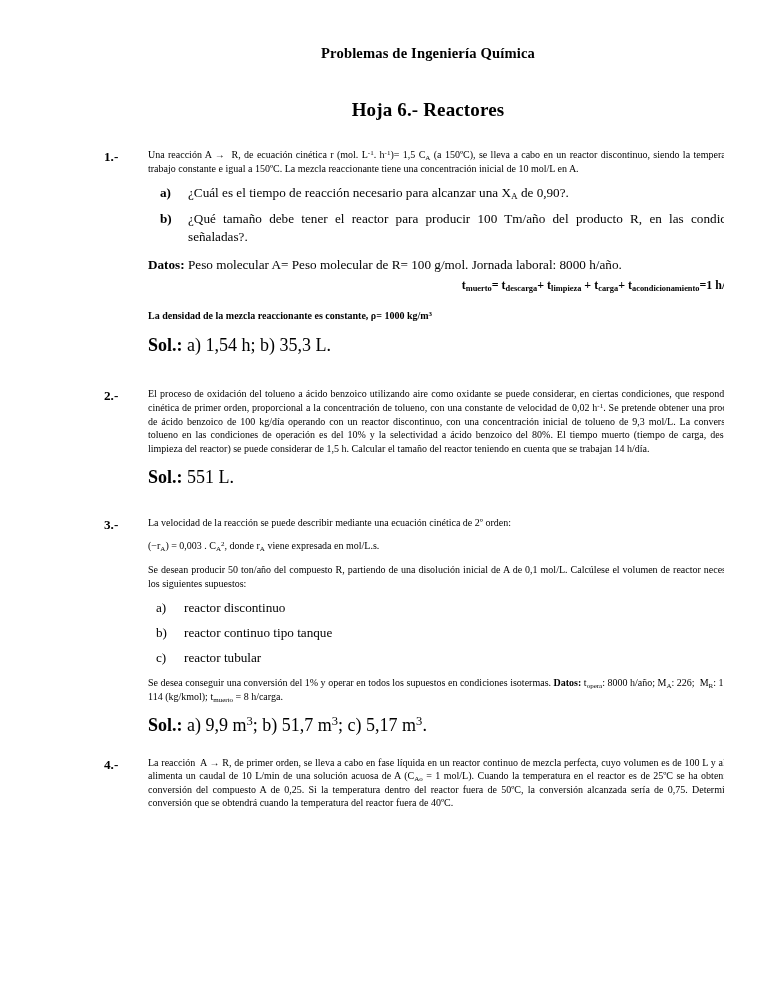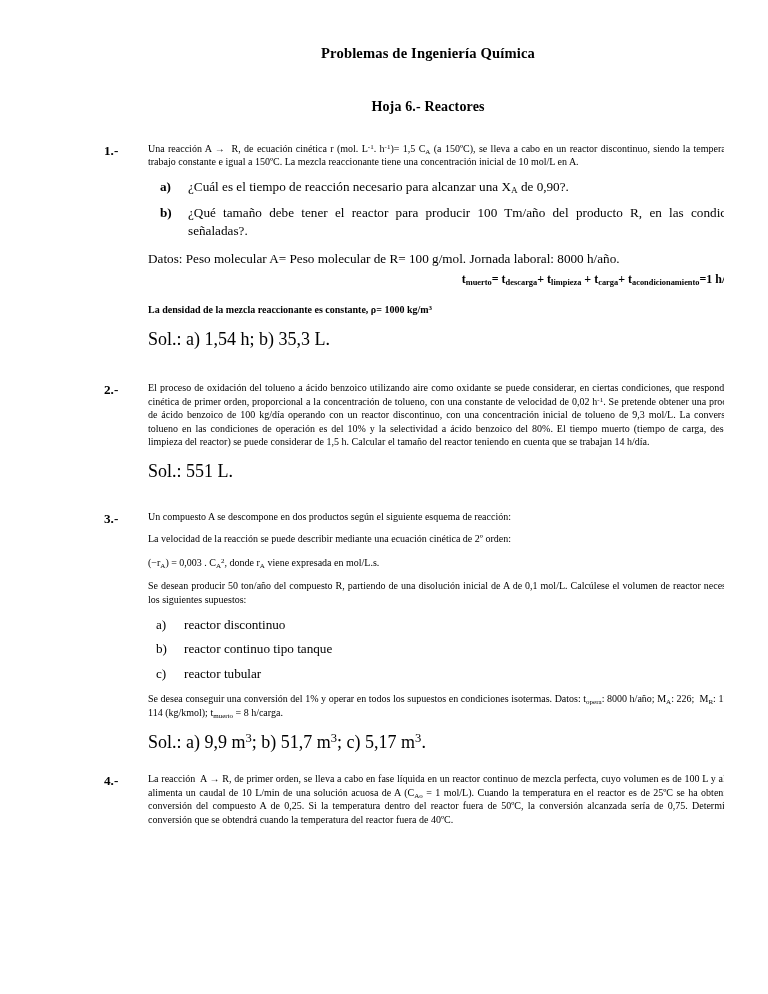--- a/index.html
+++ b/index.html
@@ -31,21 +31,21 @@
   }
   h1.doc-title {
     font-size: 14.6px;
     font-weight: bold;
     text-align: center;
     margin: 0 0 0 0;
     line-height: 1.25;
     letter-spacing: 0.15px;
   }
   h2.doc-subtitle {
-    font-size: 14px;
+    font-size: 19px;
     font-weight: bold;
     text-align: center;
     margin: 36px 0 0 0;
     line-height: 1.25;
     letter-spacing: 0.15px;
   }
 
   
   .problem {
     position: relative;
@@ -112,21 +112,21 @@
     font-size: 13.2px;
     line-height: 1.36;
     margin: 9px 0 0 0;
   }
   .sol {
     font-size: 18px;
     line-height: 1.36;
     margin: 10px 0 0 0;
     text-align: left;
   }
-  b, .b { font-weight: normal; }
+  b, .b { font-weight: bold; }
   sub {
     font-size: 0.70em;
     vertical-align: -0.22em;
     line-height: 0;
   }
   sup {
     font-size: 0.70em;
     vertical-align: 0.48em;
     line-height: 0;
   }
@@ -162,21 +162,20 @@
 
     <div class="problem" style="margin-top:30px;">
       <div class="pnum">2.-</div>
       <p class="ptext">El proceso de oxidación del tolueno a ácido benzoico utilizando aire como oxidante se puede considerar, en ciertas condiciones, que responde a una cinética de primer orden, proporcional a la concentración de tolueno, con una constante de velocidad de 0,02 h<sup>-1</sup>. Se pretende obtener una producción de ácido benzoico de 100 kg/día operando con un reactor discontinuo, con una concentración inicial de tolueno de 9,3 mol/L. La conversión del tolueno en las condiciones de operación es del 10% y la selectividad a ácido benzoico del 80%. El tiempo muerto (tiempo de carga, descarga y limpieza del reactor) se puede considerar de 1,5 h. Calcular el tamaño del reactor teniendo en cuenta que se trabajan 14 h/día.</p>
 
       <p class="sol"><b>Sol.:</b> <span>551 L.</span></p>
     </div>
 
     <div class="problem" style="margin-top:26px;">
       <div class="pnum">3.-</div>
-      <p class="ptext" style="text-align:left;">Un compuesto A se descompone en dos productos según el siguiente esquema de reacción:</p>
 
 
       <p class="ptext" style="text-align:left;margin-top:9px;">La velocidad de la reacción se puede describir mediante una ecuación cinética de 2º orden:</p>
 
       <p class="ptext" style="text-align:left;margin-top:10px;">(−r<sub>A</sub>) = 0,003 . C<sub>A</sub><sup>2</sup>, donde r<sub>A</sub> viene expresada en mol/L.s.</p>
 
       <p class="ptext" style="margin-top:10px;">Se desean producir 50 ton/año del compuesto R, partiendo de una disolución inicial de A de 0,1 mol/L. Calcúlese el volumen de reactor necesario en los siguientes supuestos:</p>
 
       <ul class="subitems indent-more tight">
         <li><span class="lbl">a)</span><span>reactor discontinuo</span></li>

